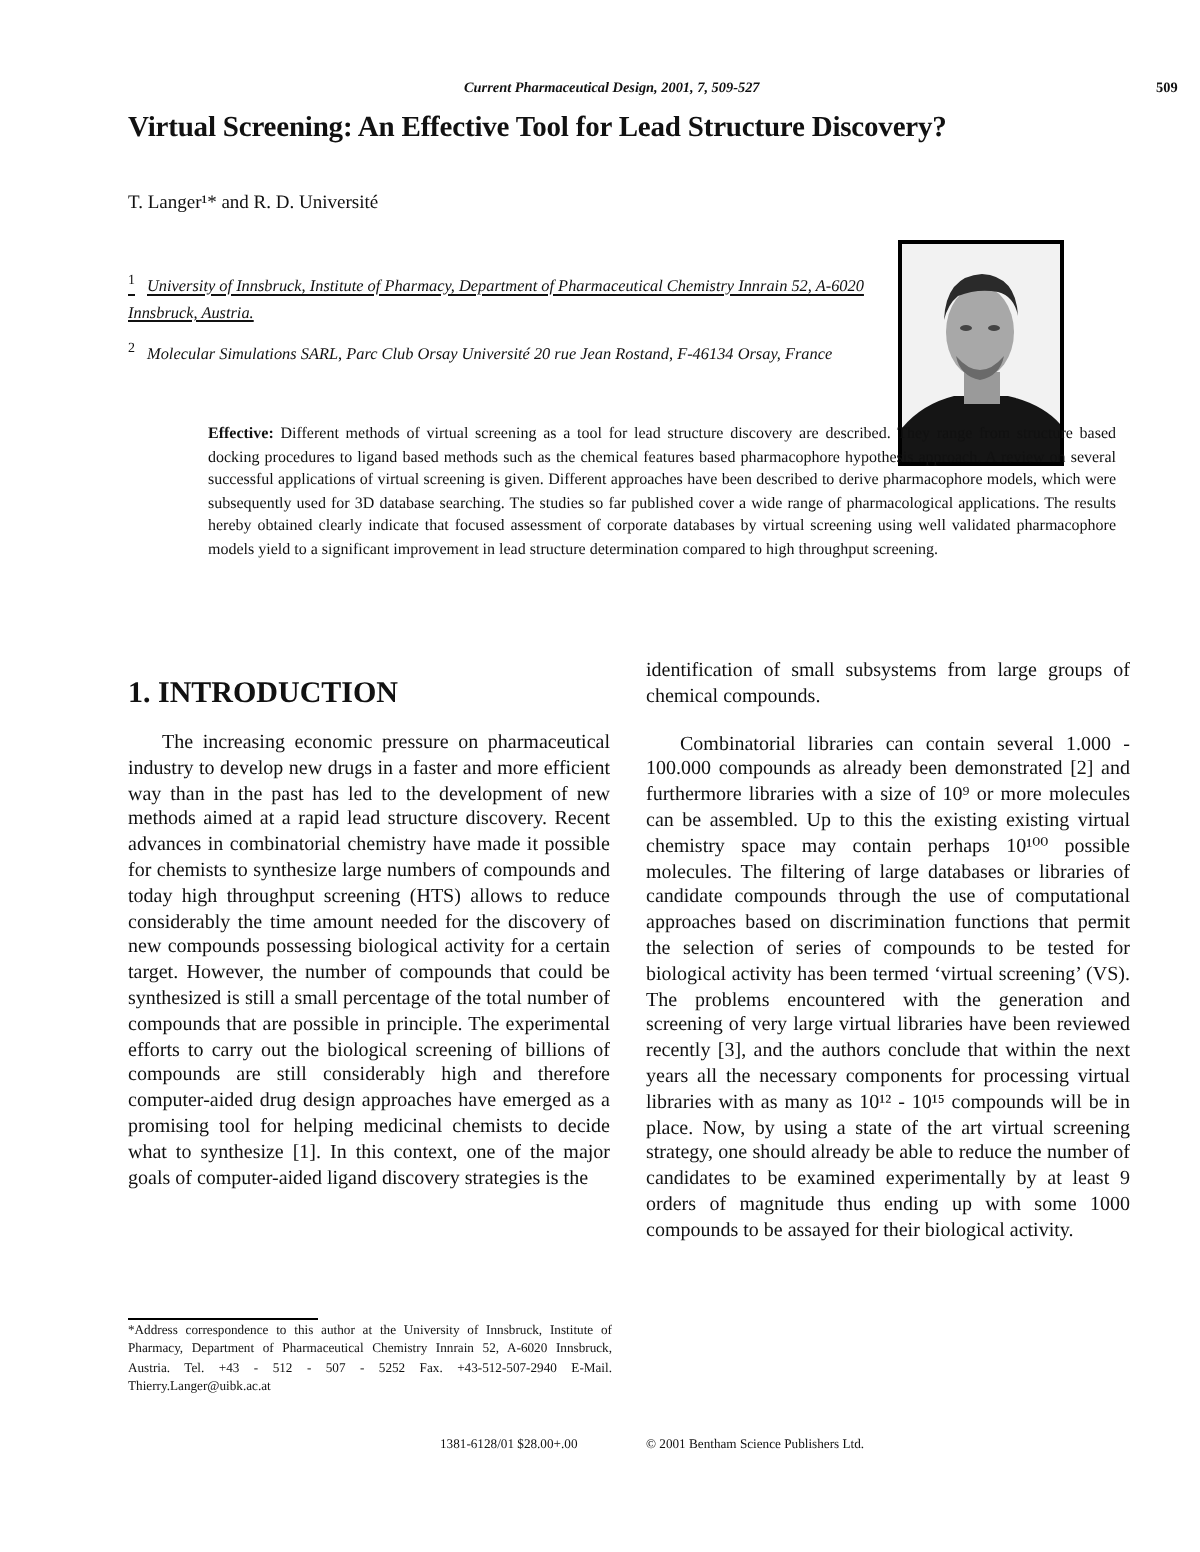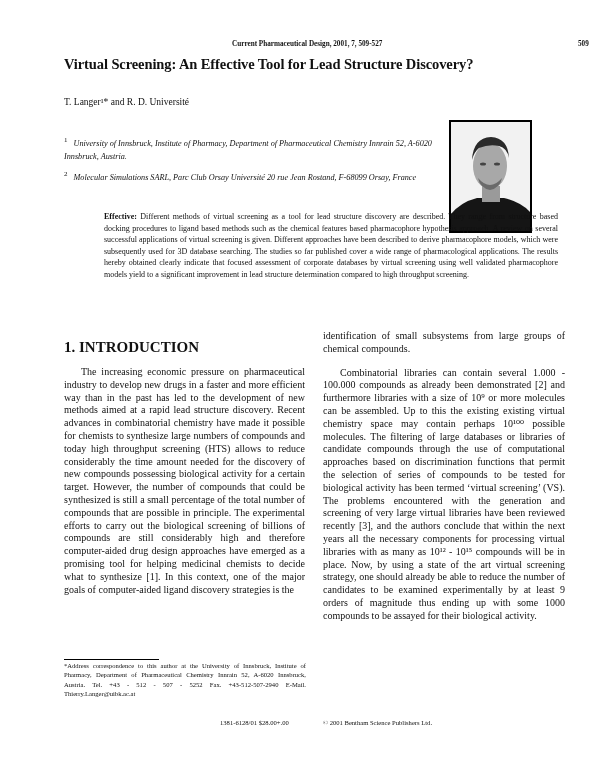--- a/index.html
+++ b/index.html
@@ -1,19 +1,19 @@
 <!DOCTYPE html>
 <html><head>
 <meta charset="utf-8">
 <style>
   html, body { margin:0; padding:0; background:#fff; }
   body { width:600px; height:776px; position:relative; overflow:hidden;
          font-family:"Liberation Serif","DejaVu Serif",serif; color:#111; }
   .abs { position:absolute; }
-  .runhead { top:40px; left:232px; font-size:7.2px; font-weight:bold; }
+  .runhead { top:40px; left:232px; font-size:7.2px; font-style:italic; font-weight:bold; }
   .pagenum { top:40px; left:578px; font-size:7.2px; font-weight:bold; }
   .title { top:56px; left:64px; font-size:14.5px; font-weight:bold; letter-spacing:-0.1px;text-align:right; }
   .authors { top:97px; left:64px; font-size:9.5px; }
   .affil { left:64px; width:375px; font-size:8.2px; font-style:italic; line-height:13px; }
   .affil sup { font-style:normal; font-size:7px; margin-right:6px; }
   .photo { top:120px; left:449px; width:83px; height:113px; border:2px solid #000; box-sizing:border-box; background:#f4f4f4; overflow:hidden; }
   .abstract { top:211px; left:104px; width:454px; font-size:8px; line-height:11.6px; text-align:justify; }
   .abstract b { font-weight:bold; }
   .section-h { top:339px; left:64px; font-size:15px; font-weight:bold; }
   .col { font-size:10px; line-height:12.8px; text-align:justify; }
@@ -29,25 +29,25 @@
 </style>
 </head>
 <body>
 
 <div class="abs runhead">Current Pharmaceutical Design, 2001, 7, 509-527</div>
 <div class="abs pagenum">509</div>
 
 <div class="abs title">Virtual Screening: An Effective Tool for Lead Structure Discovery?</div>
 <div class="abs authors">T. Langer¹* and R. D. Université</div>
 
-<div class="abs affil" style="top:134px;">
+<div class="abs affil" style="top:134px;text-decoration:underline;">
   <sup>1</sup><span>University of Innsbruck, Institute of Pharmacy, Department of Pharmaceutical Chemistry Innrain 52, A-6020 Innsbruck, Austria.</span>
 </div>
 <div class="abs affil" style="top:168px;">
-  <sup>2</sup><span>Molecular Simulations SARL, Parc Club Orsay Université 20 rue Jean Rostand, F-68099 Orsay, France</span>
+  <sup>2</sup><span>Molecular Simulations SARL, Parc Club Orsay Université 20 rue Jean Rostand, F-46134 Orsay, France</span>
 </div>
 
 <div class="abs photo">
   <svg width="79" height="109" viewBox="0 0 79 109">
     <rect width="79" height="109" fill="#f2f2f2"></rect>
     <path d="M0 109 L0 92 Q10 80 26 76 L53 76 Q70 80 79 90 L79 109 Z" fill="#151515"></path>
     <rect x="31" y="64" width="18" height="16" fill="#9a9a9a"></rect>
     <ellipse cx="39" cy="44" rx="17" ry="23" fill="#a8a8a8"></ellipse>
     <path d="M21 38 Q22 16 40 15 Q57 16 58 36 Q56 26 48 24 Q38 22 28 26 Q23 30 21 38 Z" fill="#2a2a2a"></path>
     <path d="M27 56 Q39 70 51 56 Q49 66 39 68 Q29 66 27 56 Z" fill="#6a6a6a"></path>

